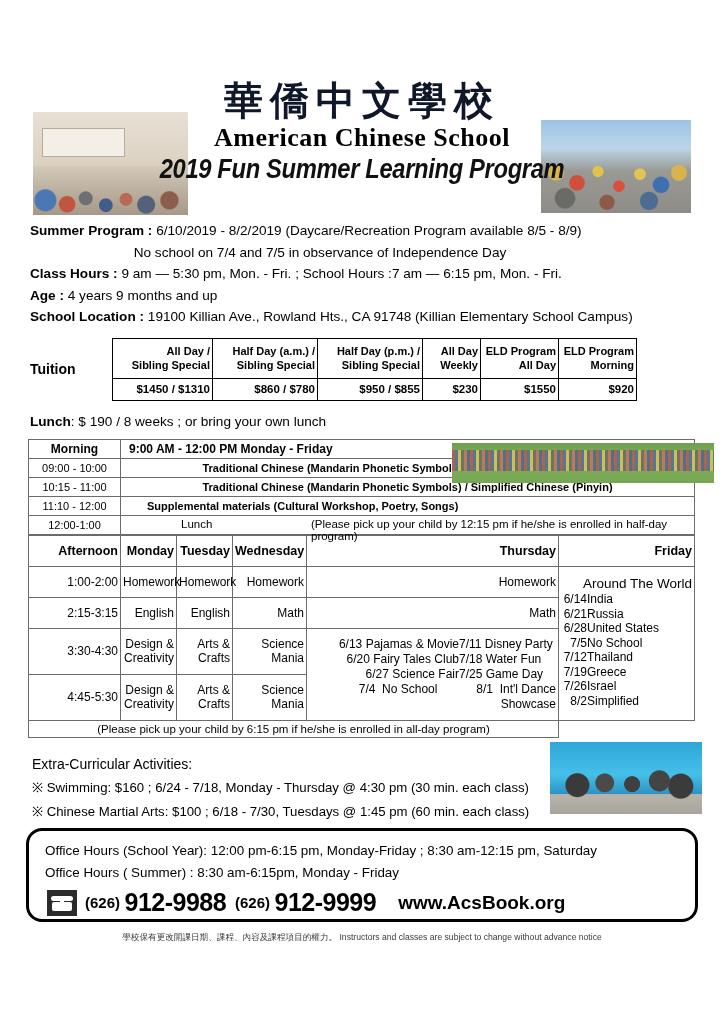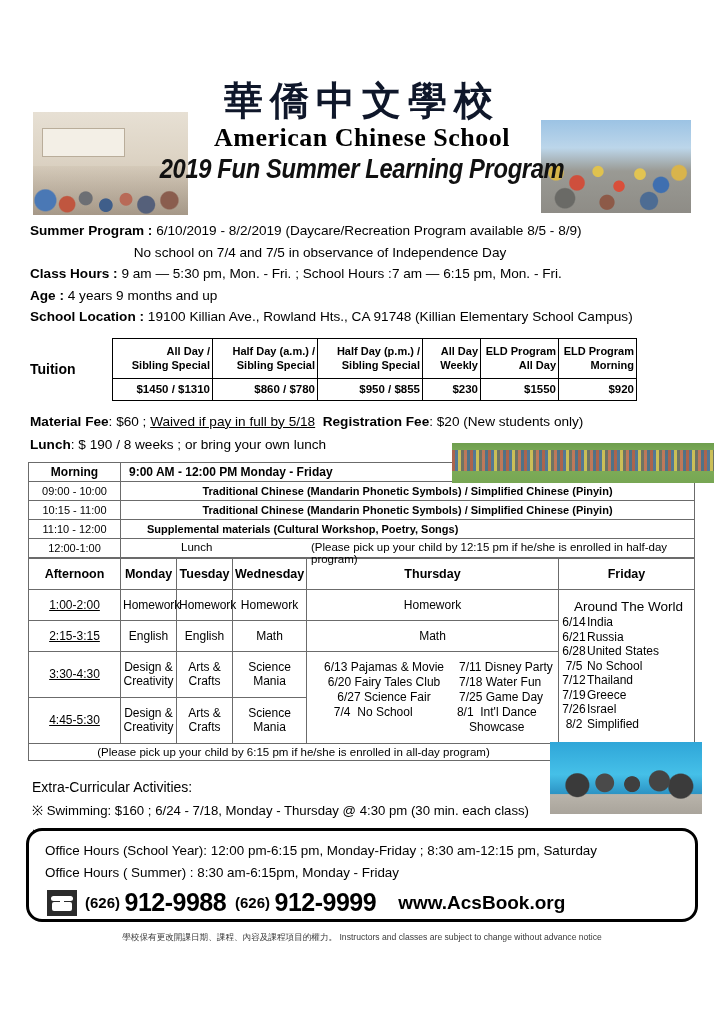--- a/index.html
+++ b/index.html
@@ -184,26 +184,26 @@
   .sched2 {
     margin:0 0 0 28px;
     width:667px;
     border-collapse:collapse;
     table-layout:fixed;
     font-size:12px;
   }
   .sched2 td {
     border:1px solid #6b6b6b;
     padding:8px 2px;
-    text-align:center;
+    text-align:right;
     vertical-align:middle;
   }
   .sched2 .hd { font-weight:bold; font-size:12.5px; height:19px; }
   .sched2 .cell { font-size:12px; line-height:14px; }
-  .sched2 .tcell { font-size:12px;text-decoration:underline; }
+  .sched2 .tcell { font-size:12px; }
   .fri {
     text-align:left; vertical-align:top;
     padding:1px 4px 1px 6px;
     font-size:12px; line-height:14.6px;
   }
   .fri .title { font-size:13.5px; padding-left:4px; }
   .fri .row { display:flex; }
   .fri .row .d { width:26px; }
   .thu-act { text-align:left; padding:2px 4px; font-size:12px; line-height:15px; }
   .thu-act .row { display:flex; }
@@ -324,25 +324,20 @@
         <td>$230</td>
         <td>$1550</td>
         <td>$920</td>
       </tr>
     </tbody>
       </table>
   </div>
 
   <div class="fees">
     <div class="ln">
-      <b>Material Fee</b><span>: $60 ;</span>
-      <span class="uline">Waived if pay in full by 5/18</span>&nbsp;
-      <b>Registration Fee</b><span>: $20 (New students only)</span>
-    </div>
-    <div class="ln">
       <b>Lunch</b><span>: $ 190 / 8 weeks ; or bring your own lunch</span>
     </div>
   </div>
 
   <div class="photo photo-field">
     <div class="ph-field"></div>
   </div>
 
   <table class="sched">
     <tbody>

